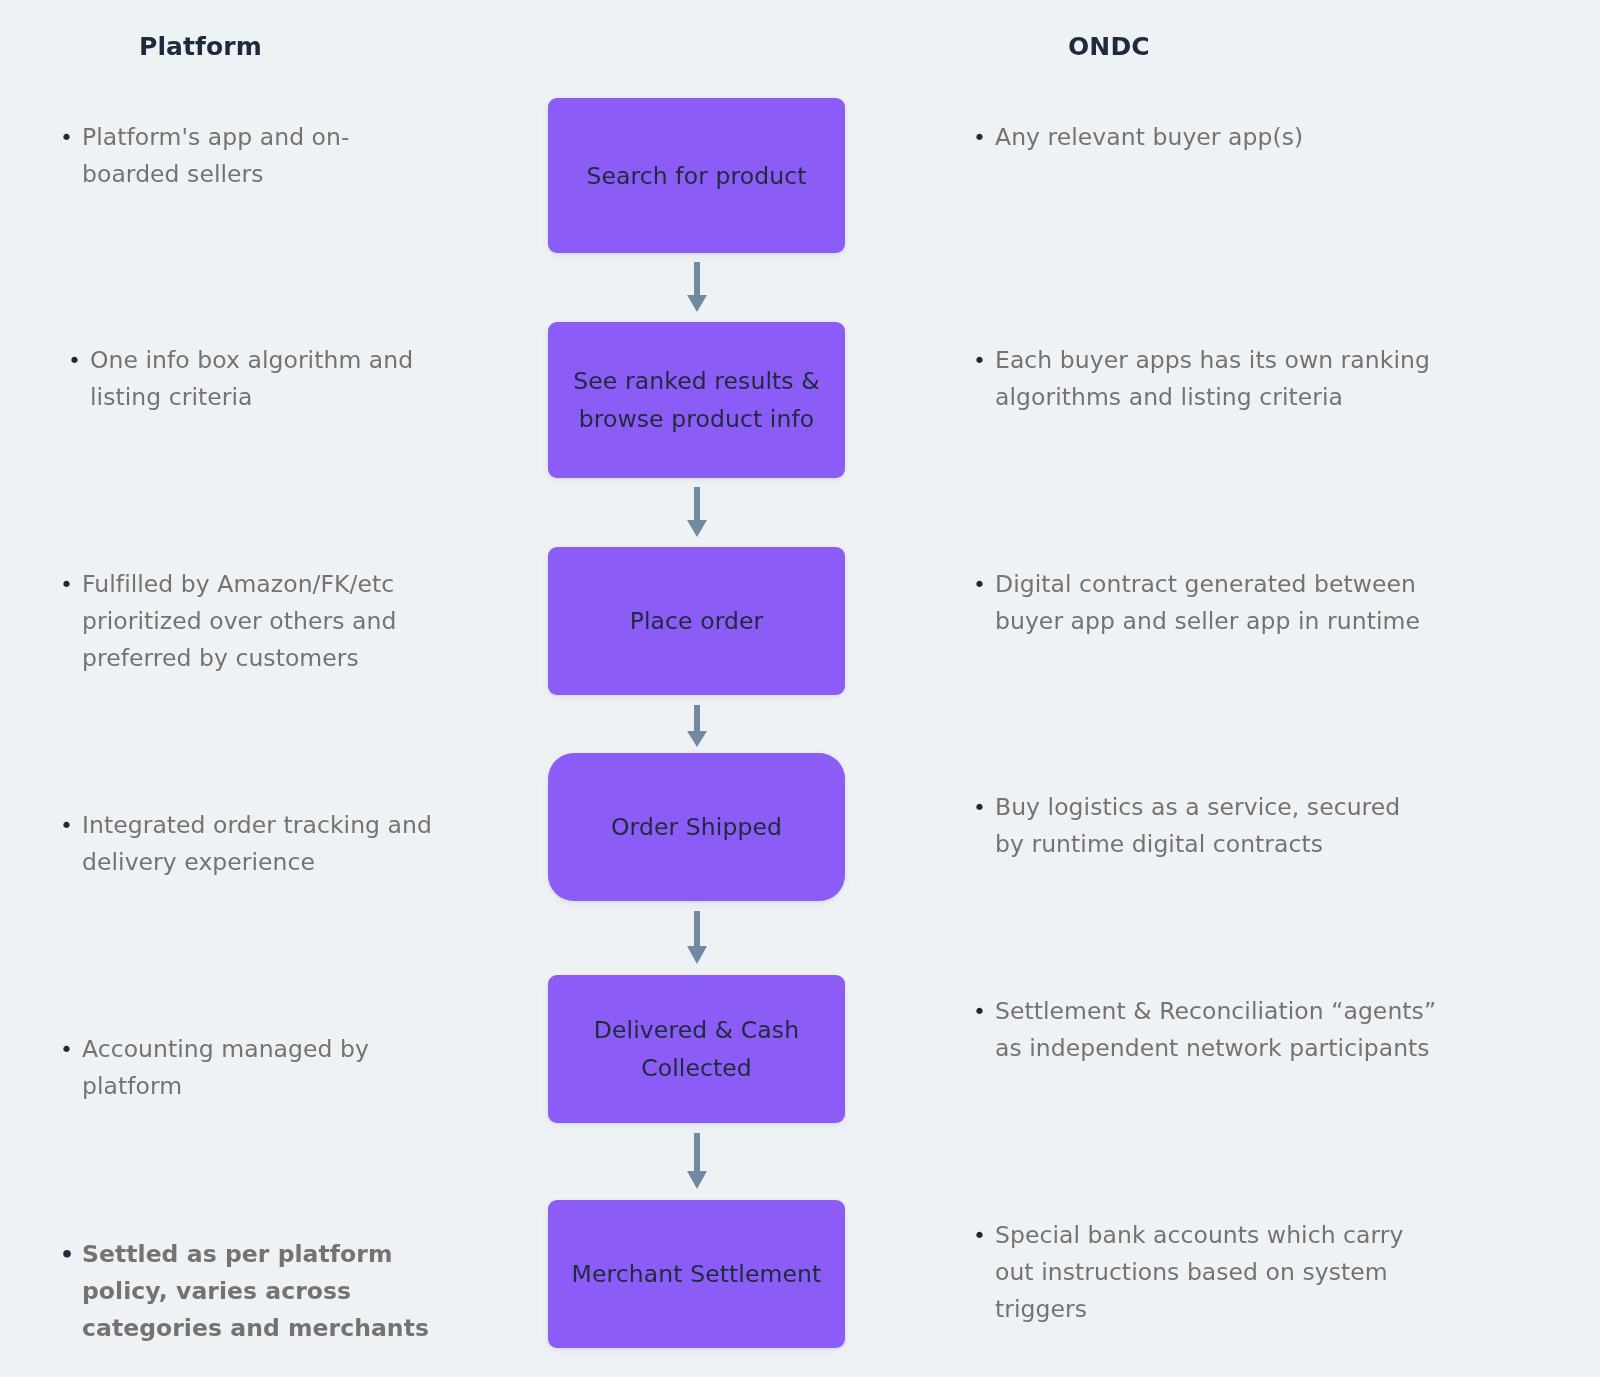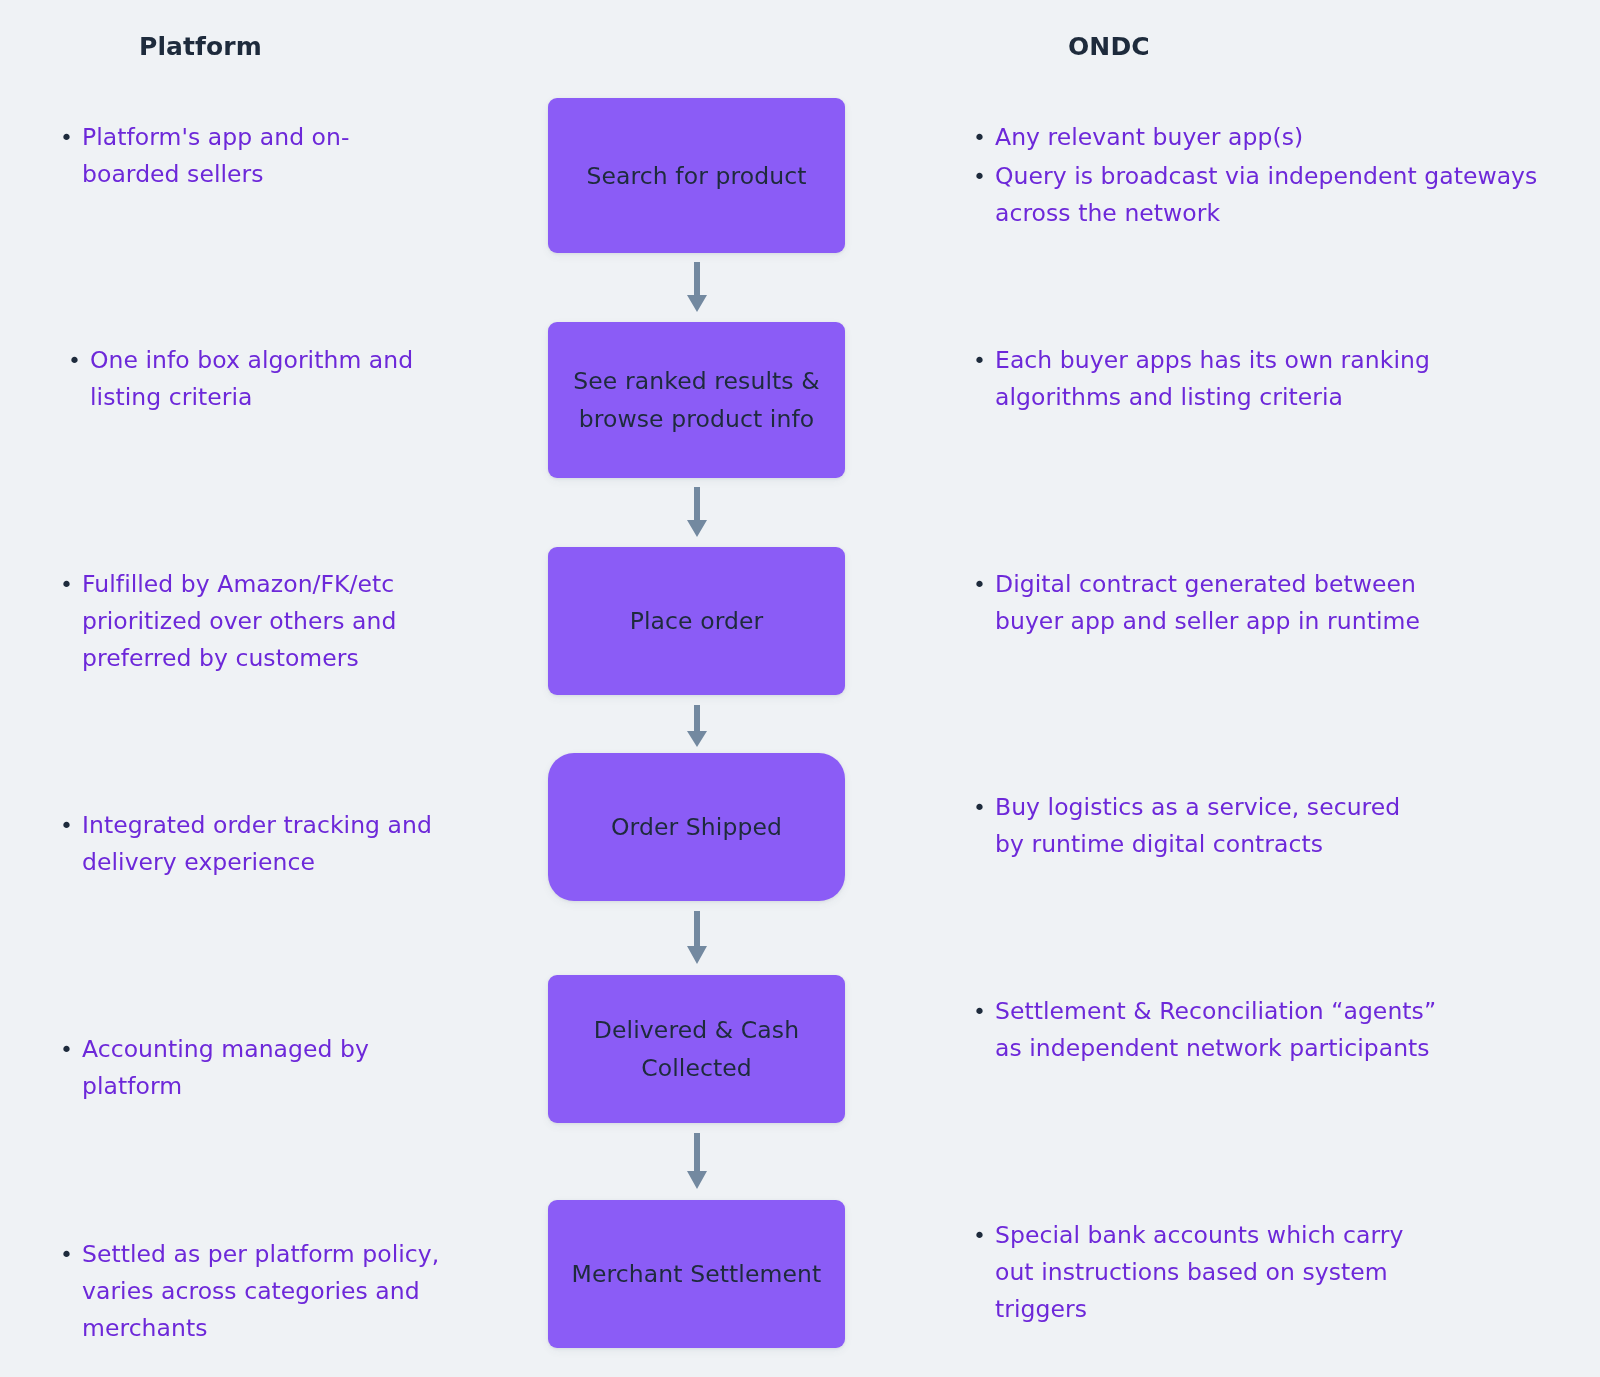--- a/index.html
+++ b/index.html
@@ -60,21 +60,21 @@
     line-height: 37px;
     color: #1e2b3c;
     text-align: left;
   }
   .bullet-dot::before { content: "\2022"; }
 
   .bullet-text {
     flex: 1 1 auto;
     font-size: 23.5px;
     line-height: 37px;
-    color: #6d28d9;
+    color: #737373;
     letter-spacing: 0.05px;
   }
 
   
   .flow {
     position: absolute;
     left: 548px;
     top: 0;
     width: 297px;
   }
@@ -151,39 +151,35 @@
       </div>
     </div>
 
     <div class="bullet-block" style="top:1031px; left:10px; width:330px;">
       <div class="bullet-row">
         <span class="bullet-dot"></span>
         <span class="bullet-text">Accounting managed by platform</span>
       </div>
     </div>
 
-    <div class="bullet-block" style="top:1236px; left:10px; width:395px;">
+    <div class="bullet-block" style="top:1236px; left:10px; width:395px;font-weight:bold;">
       <div class="bullet-row">
         <span class="bullet-dot"></span>
         <span class="bullet-text">Settled as per platform policy, varies across categories and merchants</span>
       </div>
     </div>
 
   </div>
 
   <div class="side-col right">
 
     <div class="bullet-block" style="top:119px; left:8px; width:585px;">
       <div class="bullet-row">
         <span class="bullet-dot"></span>
         <span class="bullet-text">Any relevant  buyer app(s)</span>
-      </div>
-      <div class="bullet-row">
-        <span class="bullet-dot"></span>
-        <span class="bullet-text">Query is broadcast via independent gateways across the network</span>
       </div>
     </div>
 
     <div class="bullet-block" style="top:342px; left:8px; width:485px;">
       <div class="bullet-row">
         <span class="bullet-dot"></span>
         <span class="bullet-text">Each buyer apps has its own ranking algorithms and listing criteria</span>
       </div>
     </div>
 

